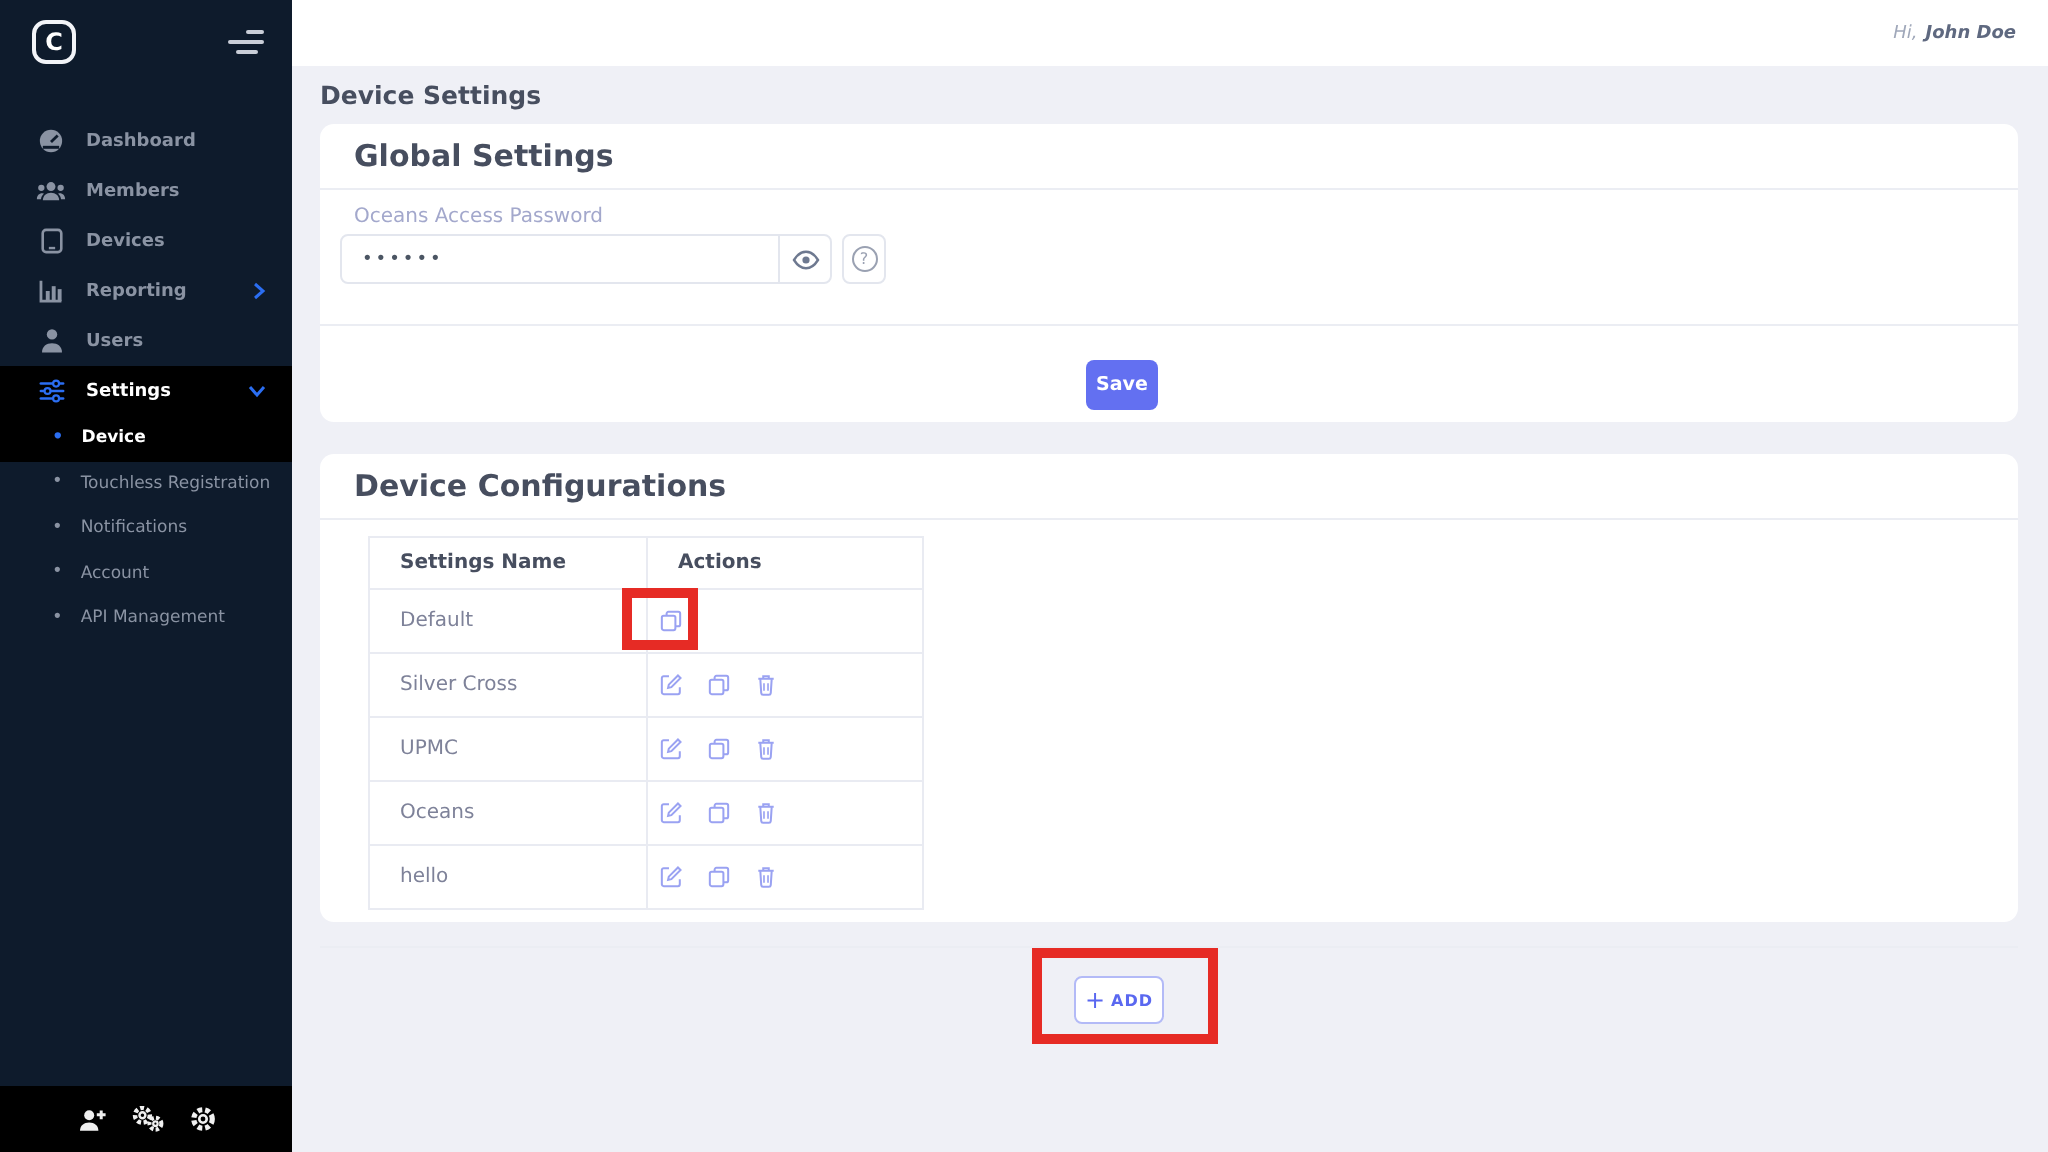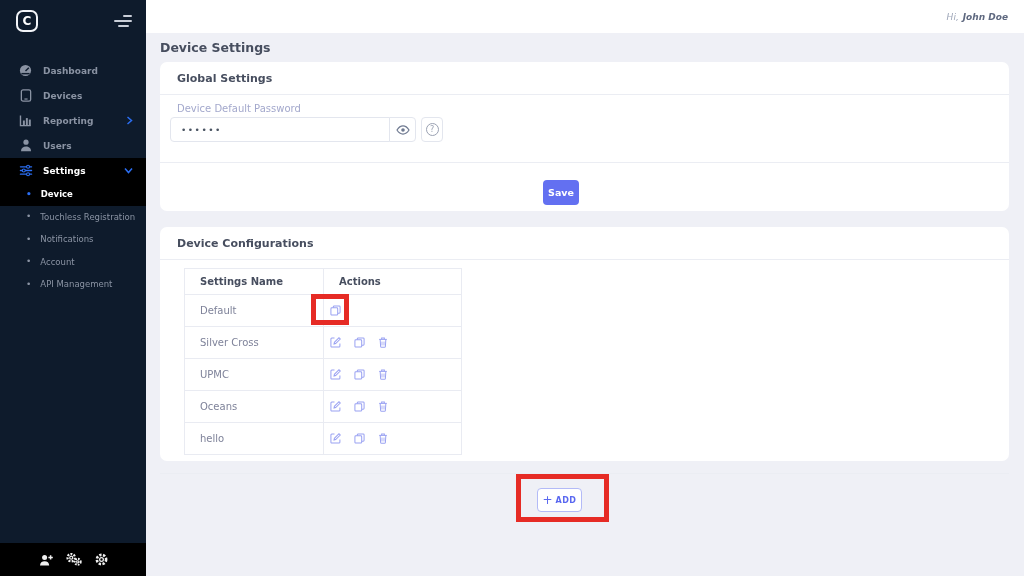--- a/index.html
+++ b/index.html
@@ -36,21 +36,21 @@
 
   
   .topbar{position:absolute;left:146px;top:0;width:878px;height:33px;background:#ffffff;}
   .user-menu{position:absolute;right:16px;top:0;height:33px;display:flex;align-items:center;gap:4px;cursor:pointer;font-style:italic;}
   .greet{font-size:9px;color:#a0a8ba;}
   .uname{font-size:9px;font-weight:700;color:#5f6980;}
 
   
   .page-title{position:absolute;left:160px;top:40px;font-size:12.5px;font-weight:600;color:var(--text-dark);}
   .card{position:absolute;left:160px;width:849px;background:#fff;border-radius:7px;}
-  .card-h{height:33px;display:flex;align-items:center;padding-left:17px;border-bottom:1px solid var(--card-border);font-size:11px;font-weight:600;color:var(--text-dark);}
+  .card-h{height:33px;display:flex;align-items:center;padding-left:17px;border-bottom:1px solid var(--card-border);font-size:15px;font-weight:600;color:var(--text-dark);}
   #card-global{top:62px;height:149px;}
   #card-config{top:227px;height:234px;}
 
   .fld-label{position:absolute;left:17px;top:41px;font-size:10px;color:var(--label);}
   .pw-group{position:absolute;left:10px;top:55px;display:flex;align-items:stretch;height:25px;}
   .pw-input{width:220px;height:25px;border:1px solid #e3e6ee;border-radius:4px 0 0 4px;padding:0 10px;font-size:9px;letter-spacing:1.5px;color:#4b5563;outline:none;font-family:inherit;}
   .eye-btn{width:27px;height:25px;margin-left:-1px;border:1px solid #e3e6ee;border-radius:0 4px 4px 0;background:#fff;display:flex;align-items:center;justify-content:center;color:#6e7990;cursor:pointer;}
   .q-btn{width:22px;height:25px;margin-left:5px;border:1px solid #e3e6ee;border-radius:4px;background:#fff;display:flex;align-items:center;justify-content:center;cursor:pointer;}
   .q-circle{width:13px;height:13px;border:1px solid #9aa1b2;border-radius:50%;display:flex;align-items:center;justify-content:center;font-size:8px;color:#9aa1b2;}
   .card-f1{position:absolute;left:0;top:100px;width:100%;height:49px;border-top:1px solid var(--card-border);}
@@ -92,20 +92,33 @@
         <svg width="13" height="13" viewBox="0 0 14 14">
             <circle cx="7" cy="7" r="6" fill="currentColor"></circle>
             <path d="M7 7.5L10.6 4" stroke="#0e1b2c" stroke-width="1.5"></path>
             <path d="M2.6 10.4h8.8" stroke="#0e1b2c" stroke-width="1.6"></path>
           </svg>
       </span>
       <span>Dashboard</span>
     </div>
     <div class="sb-item">
       <span class="ic">
+        <svg width="15" height="13" viewBox="0 0 16 14">
+            <circle cx="8" cy="4.6" r="2.4" fill="currentColor"></circle>
+            <path d="M3.6 12c0-2.6 2-4.1 4.4-4.1s4.4 1.5 4.4 4.1z" fill="currentColor"></path>
+            <circle cx="2.8" cy="5.3" r="1.7" fill="currentColor"></circle>
+            <circle cx="13.2" cy="5.3" r="1.7" fill="currentColor"></circle>
+            <path d="M.4 11.4c0-2 1.2-3.2 2.9-3.2l.9.1c-1 1-1.5 2-1.6 3.1z" fill="currentColor"></path>
+            <path d="M15.6 11.4c0-2-1.2-3.2-2.9-3.2l-.9.1c1 1 1.5 2 1.6 3.1z" fill="currentColor"></path>
+          </svg>
+      </span>
+      <span>Members</span>
+    </div>
+    <div class="sb-item">
+      <span class="ic">
         <svg width="12" height="13" viewBox="0 0 12 14">
             <rect x="1" y="1" width="10" height="12" rx="1.8" fill="none" stroke="currentColor" stroke-width="1.4"></rect>
             <path d="M4.3 10.8h3.4" stroke="currentColor" stroke-width="1.3"></path>
           </svg>
       </span>
       <span>Devices</span>
     </div>
     <div class="sb-item">
       <span class="ic">
         <svg width="13" height="13" viewBox="0 0 14 14">
@@ -205,21 +218,21 @@
   <div class="user-menu">
     <span class="greet">Hi,</span>
     <span class="uname">John Doe</span>
   </div>
 </header>
 
 <h1 class="page-title">Device Settings</h1>
 
 <section class="card" id="card-global">
   <div class="card-h">Global Settings</div>
-  <label class="fld-label">Device Default Password</label>
+  <label class="fld-label">Oceans Access Password</label>
   <div class="pw-group">
     <input class="pw-input" type="text" value="••••••" style="">
     <span class="eye-btn">
       <span style="display:flex;">
         <svg width="14" height="10" viewBox="0 0 14 10">
             <path d="M1 5C2.8 2.1 4.9.9 7 .9S11.2 2.1 13 5c-1.8 2.9-3.9 4.1-6 4.1S2.8 7.9 1 5z" fill="none" stroke="currentColor" stroke-width="1.2"></path>
             <circle cx="7" cy="5" r="1.8" fill="currentColor"></circle>
           </svg>
       </span>
     </span>

